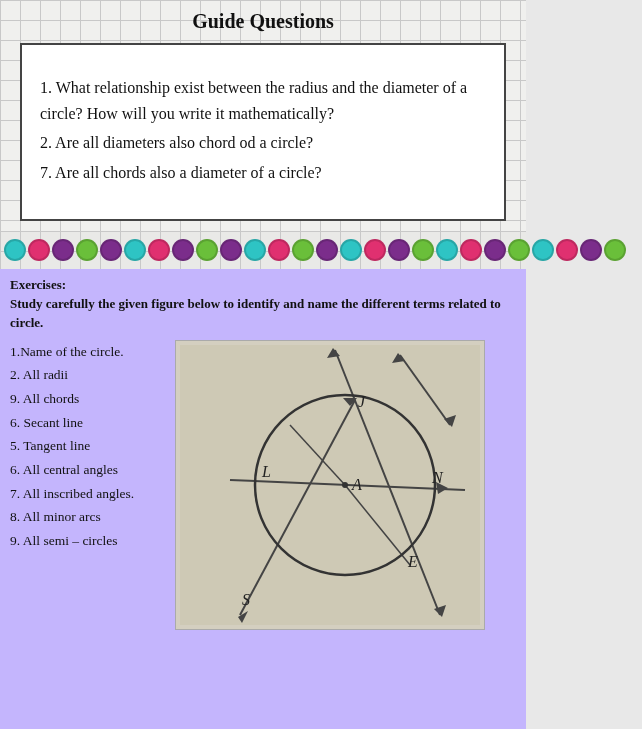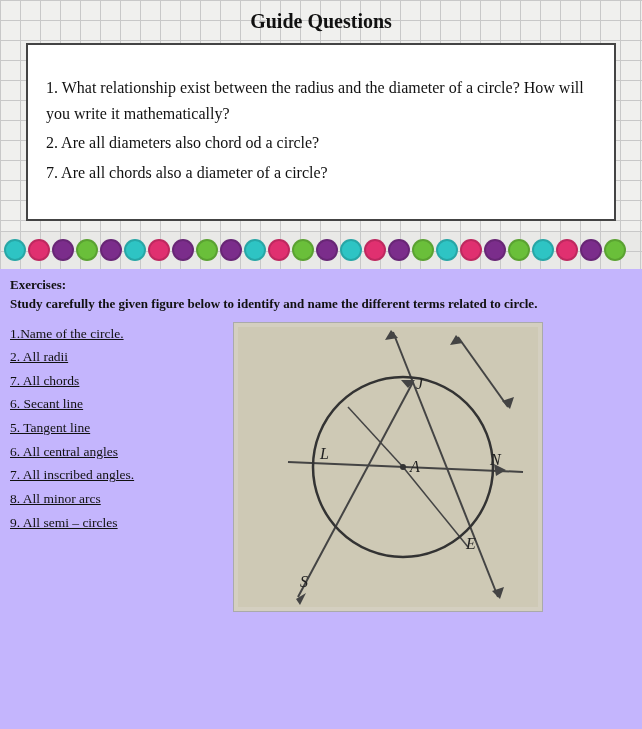--- a/index.html
+++ b/index.html
@@ -6,21 +6,21 @@
     body {
       width: 642px;
       min-height: 729px;
       background: #e8e8e8;
       font-family: Georgia, 'Times New Roman', serif;
       font-size: 15px;
       color: #111;
     }
 
     .page {
-      width: 642px;
+      width: 526px;
       min-height: 729px;
       background: #f5f5f2;
       display: flex;
       flex-direction: column;
     }
 
     
     .top-section {
       background-color: #f0f0ee;
       background-image:
@@ -95,21 +95,20 @@
       font-size: 13px;
       font-weight: bold;
       margin-bottom: 8px;
       line-height: 1.4;
     }
 
     .exercise-content {
       display: flex;
       flex-direction: row;
       gap: 10px;
-      text-decoration: underline;
     }
 
     .exercise-list {
       flex: 0 0 auto;
       font-size: 13.5px;
       line-height: 1.75;
     }
 
     .exercise-list p {
       white-space: nowrap;
@@ -184,21 +183,21 @@
 
   <div class="bottom-section">
     <div class="exercises-header">Exercises:</div>
     <div class="exercises-instruction">Study carefully the given figure below to identify and name the different terms related to circle.</div>
 
     <div class="exercise-content">
 
       <div class="exercise-list">
         <p>1.Name of the circle.</p>
         <p>2. All radii</p>
-        <p>7. All chords</p>
+        <p>9. All chords</p>
         <p>6. Secant line</p>
         <p>5. Tangent line</p>
         <p>6. All central angles</p>
         <p>7. All inscribed angles.</p>
         <p>8. All minor arcs</p>
         <p>9. All semi – circles</p>
       </div>
 
       <div class="circle-diagram">
         <div class="diagram-photo">

